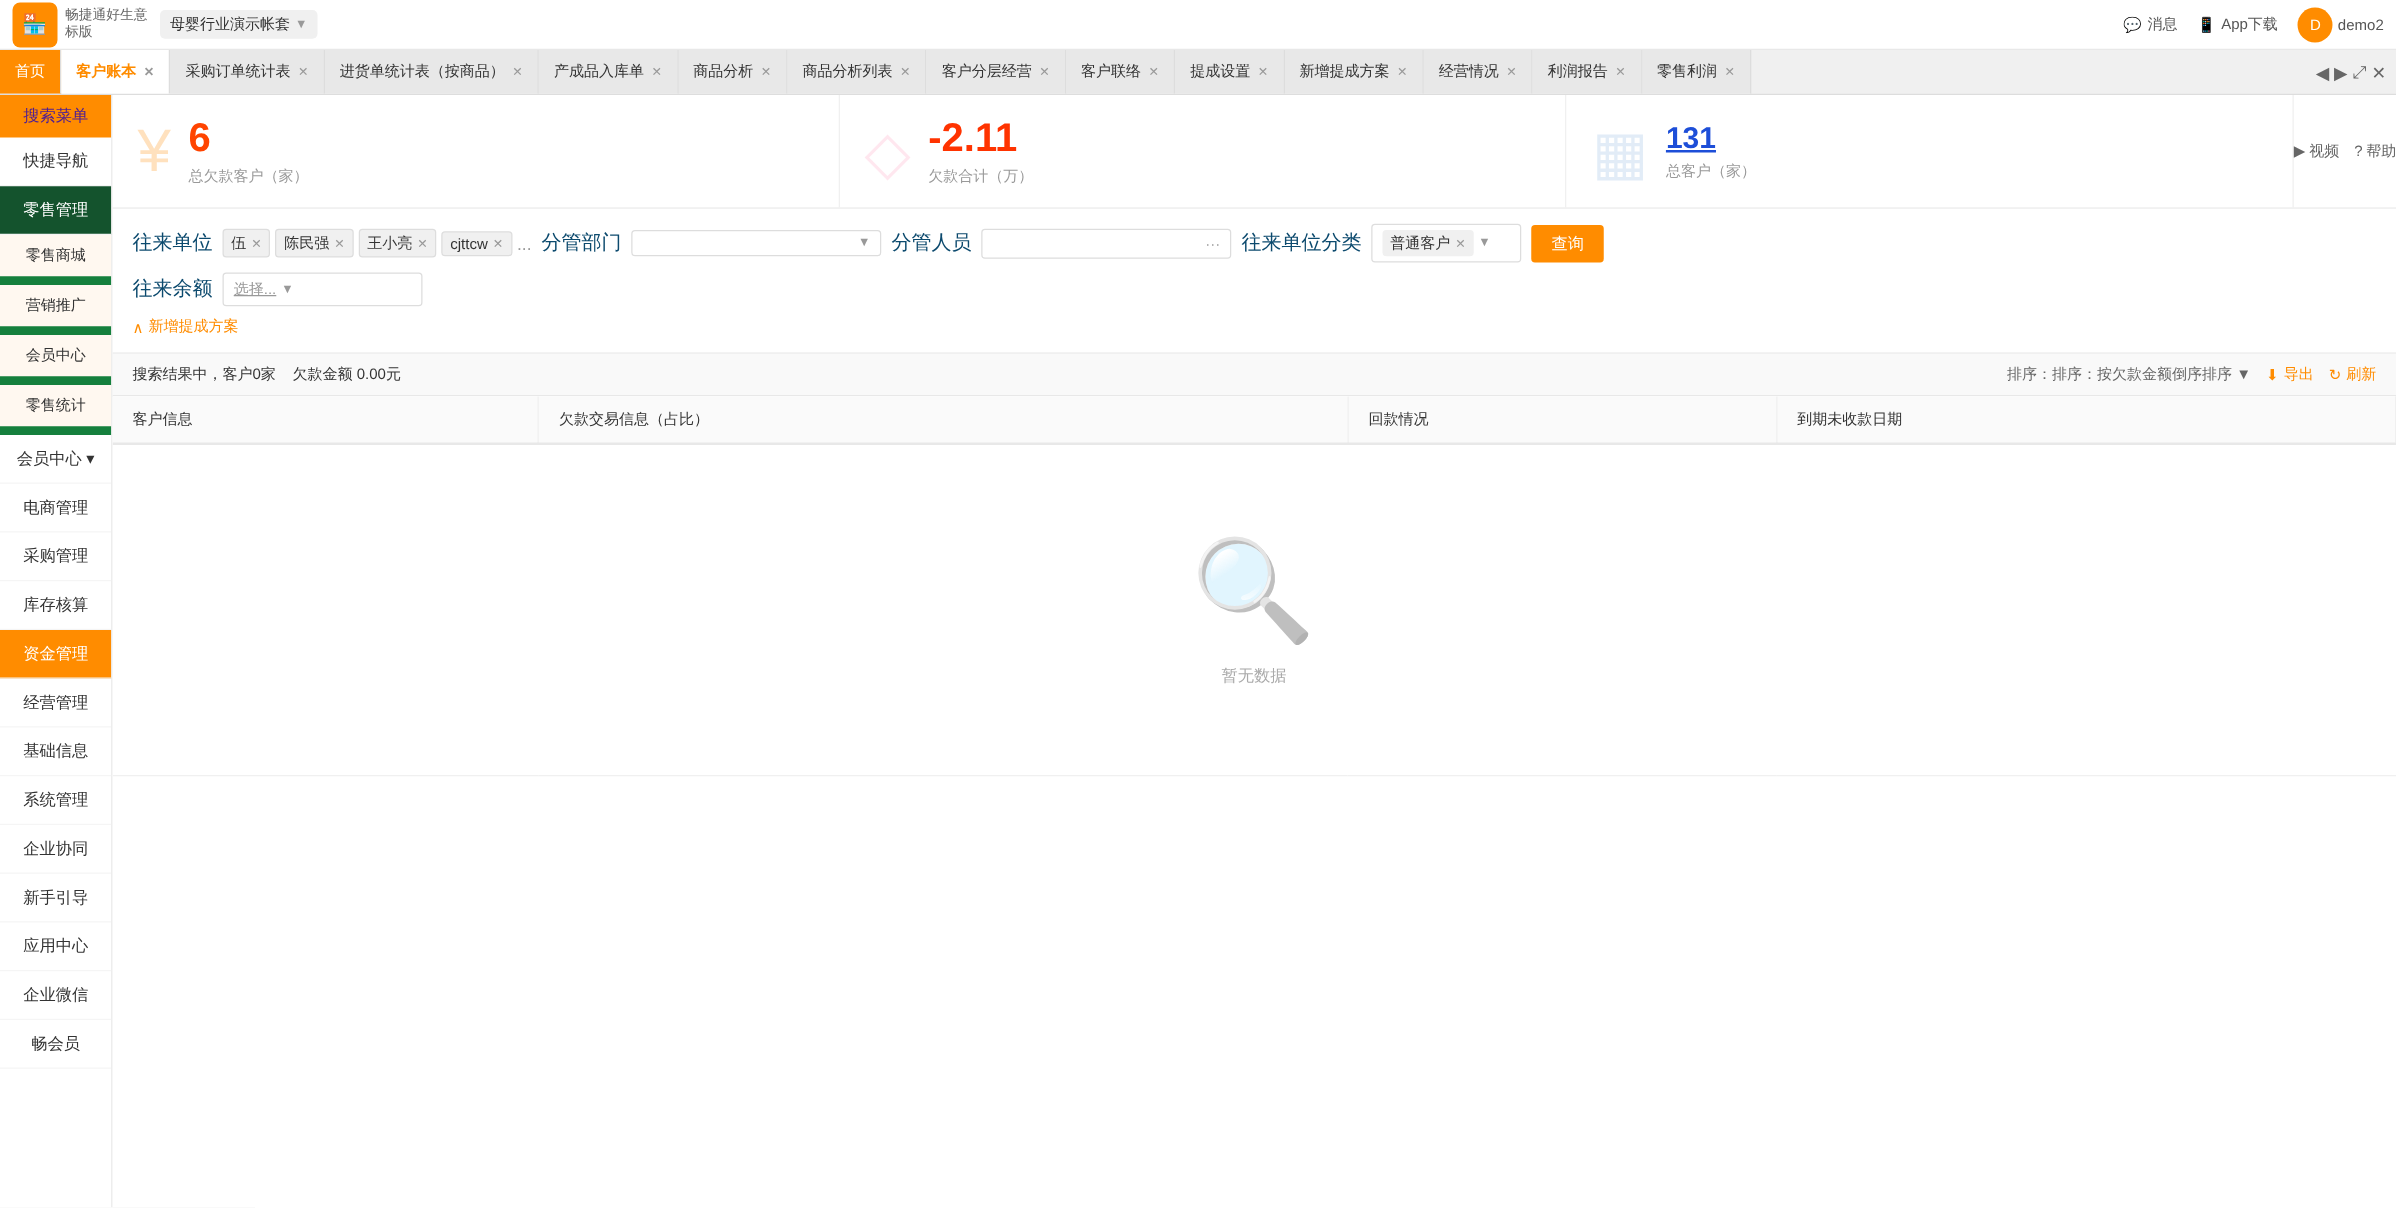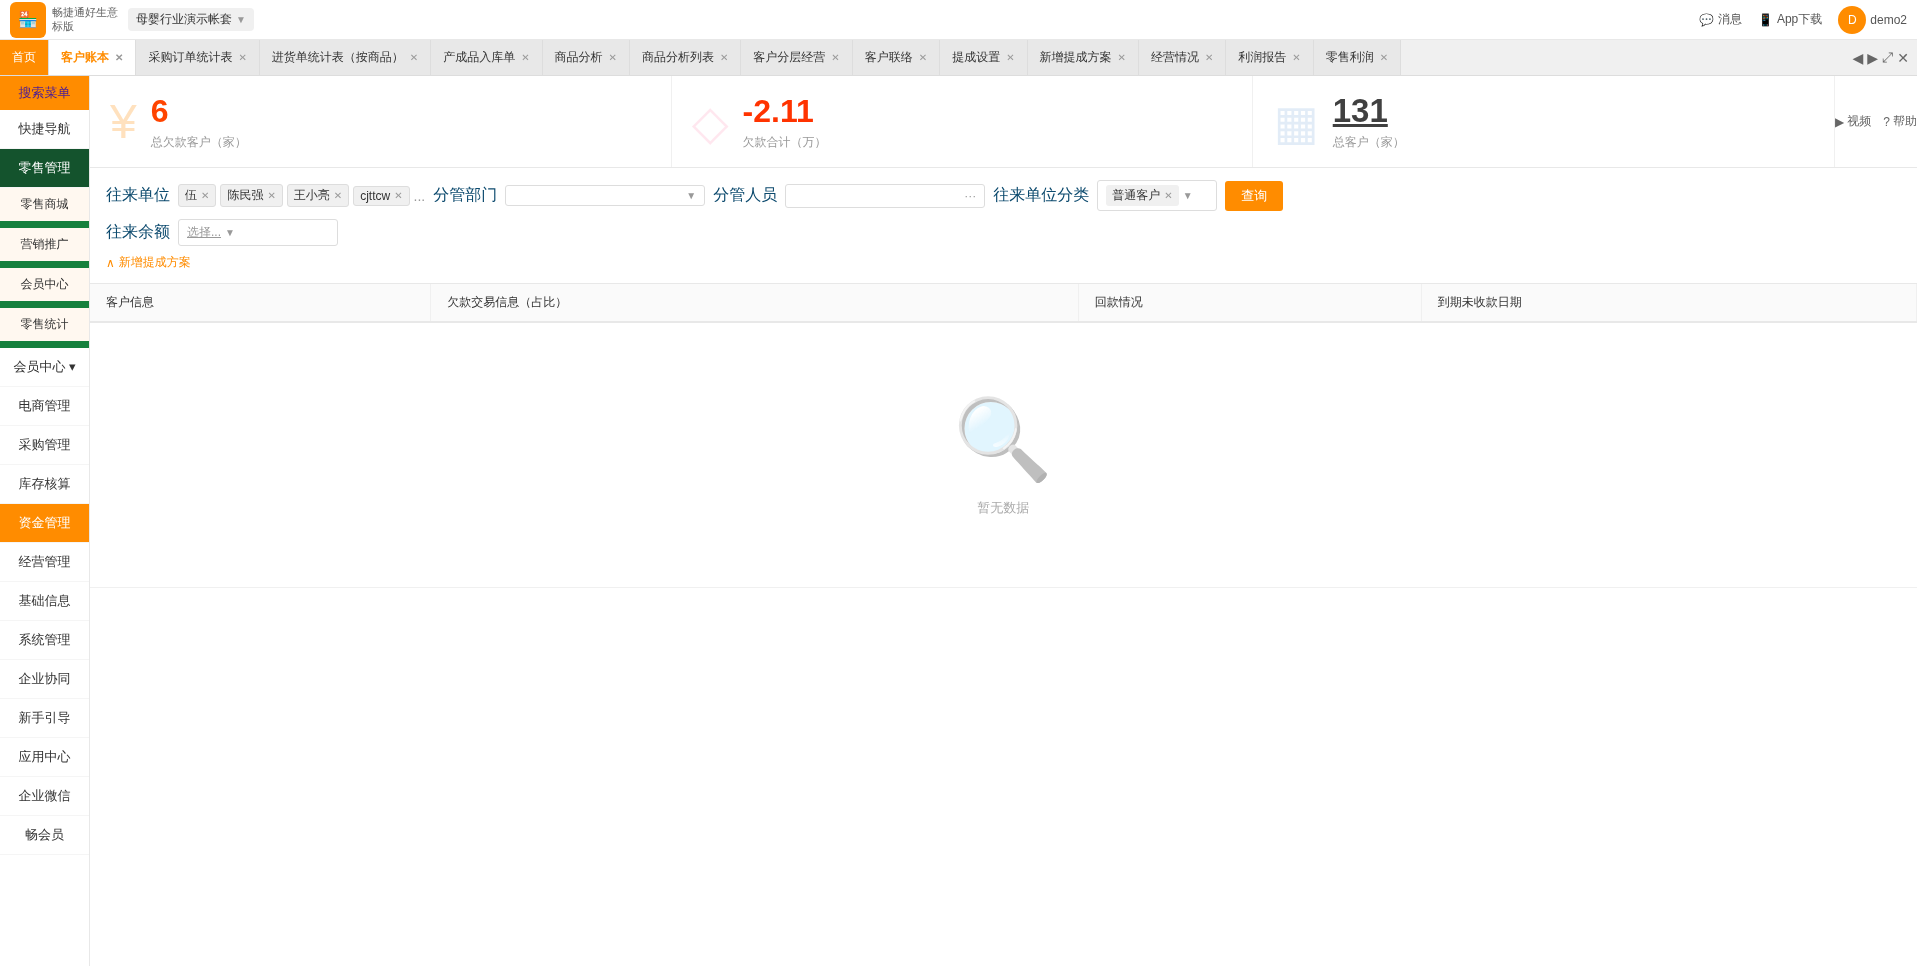--- a/index.html
+++ b/index.html
@@ -78,21 +78,21 @@
     .stat-item {
       flex: 1; padding: 16px 20px; border-right: 1px solid #f0f0f0;
       display: flex; align-items: center; gap: 14px;
     }
     .stat-icon { font-size: 48px; opacity: 0.15; }
     .stat-icon.orange { color: #ff8c00; opacity: 0.25; }
     .stat-icon.pink { color: #ff6699; opacity: 0.15; }
     .stat-icon.blue { color: #4488cc; opacity: 0.15; }
     .stat-number { font-size: 32px; font-weight: bold; color: #ff4400; }
     .stat-number.negative { color: #ff3300; }
-    .stat-number.dark { color: #404040; font-size: 33px; text-decoration: underline; }
+    .stat-number.dark { color: #1d4ed8; font-size: 24px; text-decoration: underline; }
     .stat-label { font-size: 12px; color: #999; margin-top: 4px; }
     .stat-text-area {}
     .stat-right { margin-left: auto; display: flex; align-items: center; gap: 12px; }
     .video-help { display: flex; gap: 12px; align-items: center; font-size: 12px; color: #666; }
     .video-help span { cursor: pointer; display: flex; align-items: center; gap: 3px; }
 
     
     .filter-area {
       background: white; padding: 12px 16px; border-bottom: 1px solid #e8e8e8; flex-shrink: 0;
     }
@@ -362,20 +362,41 @@
       </div>
 
       <div style="text-align:center;">
         <div class="collapse-btn">
           <span>∧</span>
           <span>新增提成方案</span>
         </div>
       </div>
     </div>
 
+    <div class="result-bar">
+      <div>
+        <span>搜索结果中，客户0家</span>
+        &nbsp;&nbsp;
+        <span>欠款金额 0.00元</span>
+      </div>
+      <div class="result-actions">
+        <span class="sort-text">
+          排序：<span>排序：按欠款金额倒序排序</span>
+          <span>▼</span>
+        </span>
+        <div class="result-action">
+          <span>⬇</span>
+          <span>导出</span>
+        </div>
+        <div class="result-action">
+          <span>↻</span>
+          <span>刷新</span>
+        </div>
+      </div>
+    </div>
 
     <div class="table-area">
       <table>
         <thead>
           <tr>
             <th>客户信息</th>
             <th>欠款交易信息（占比）</th>
             <th>回款情况</th>
             <th>到期未收款日期</th>
           </tr>

